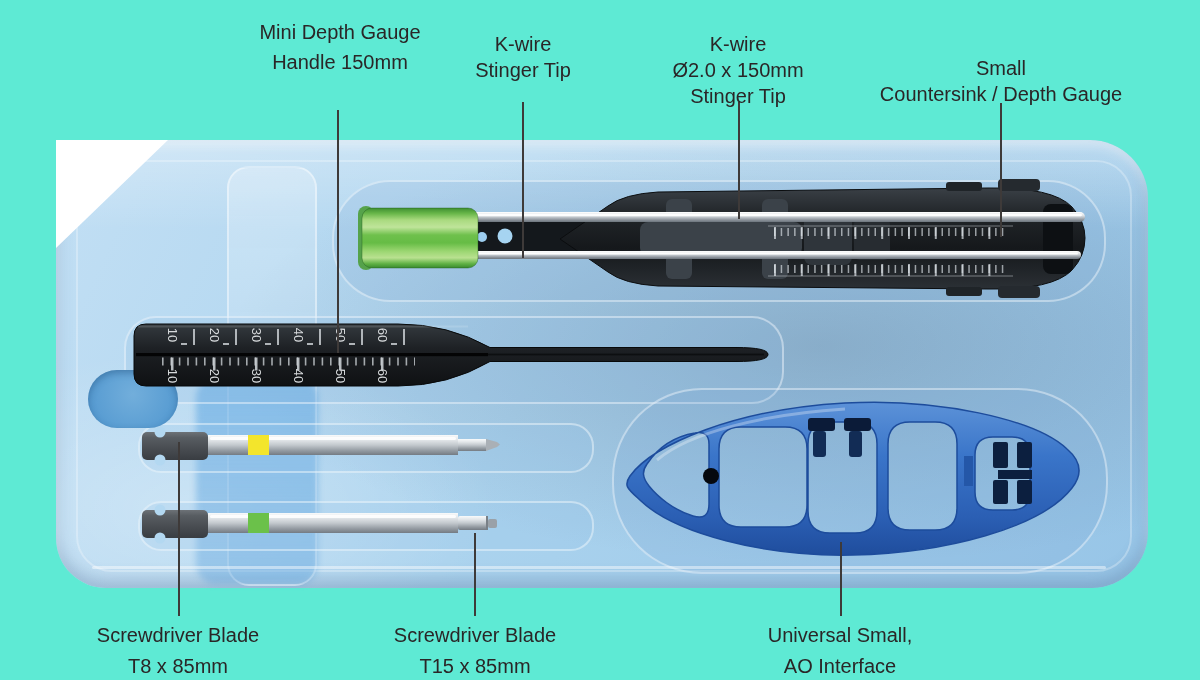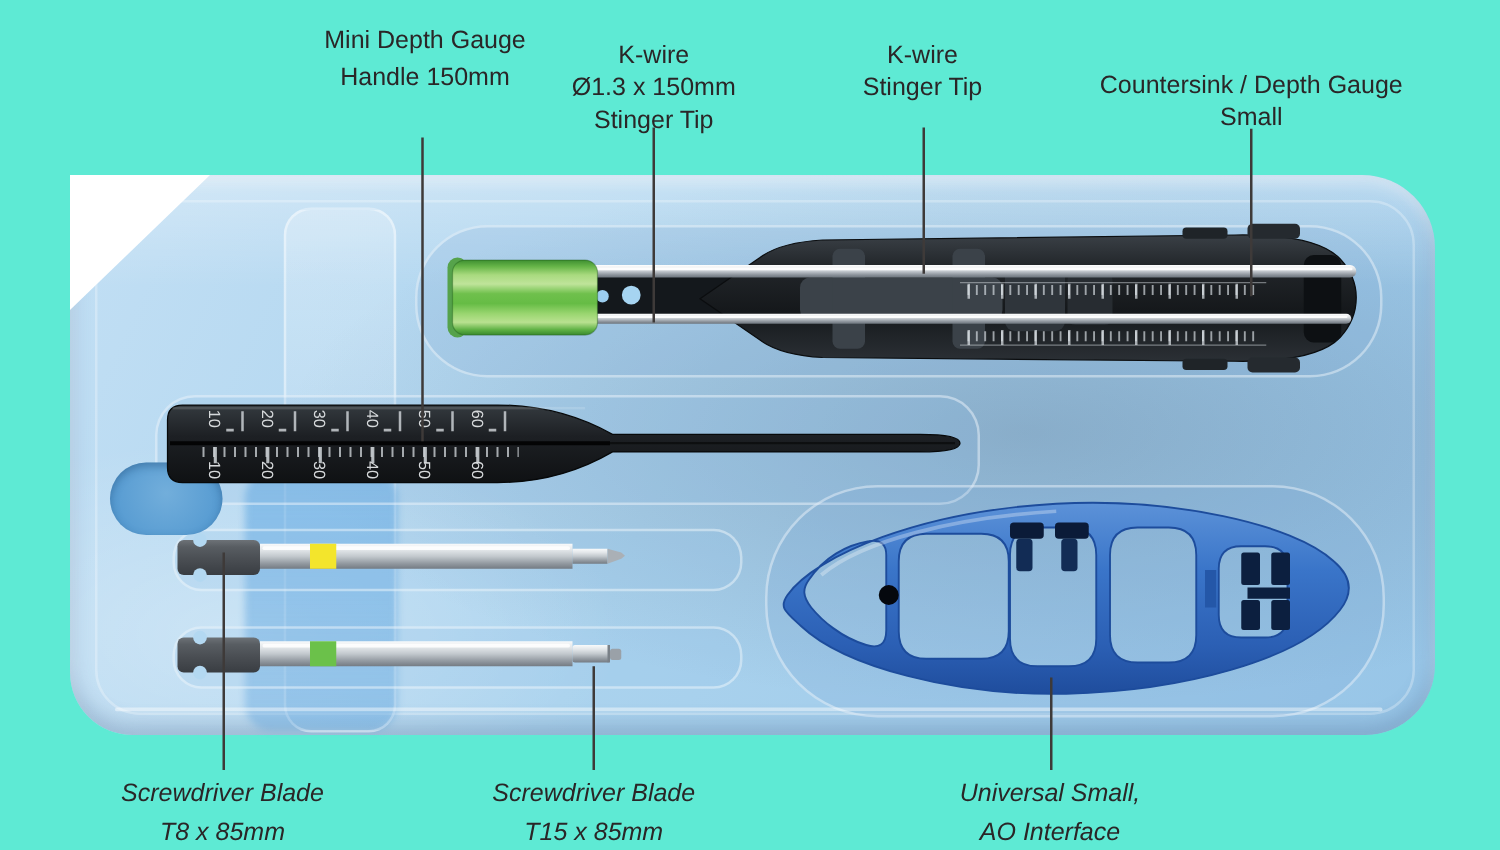--- a/index.html
+++ b/index.html
@@ -1,21 +1,21 @@
 <!DOCTYPE html>
 <html><head>
 <meta charset="utf-8">
 <style>
   html,body{margin:0;padding:0;background:#fff;}
   #scene{position:relative;width:1200px;height:680px;background:#5eead4;overflow:hidden;
          font-family:"Liberation Sans",sans-serif;color:#2a2627;}
   .lbl{position:absolute;transform:translateX(-50%);text-align:center;white-space:nowrap;
        font-size:20px;color:#2a2627;}
   .lbl span{display:block;}
-  .lh30 span{line-height:30px;} .lh26 span{line-height:26px;} .lh31 span{line-height:31px;font-style:italic;}
+  .lh30 span{line-height:30px;} .lh26 span{line-height:26px;} .lh31 span{line-height:31px;}
   .leader{position:absolute;width:1.5px;background:#3e3a39;}
   
   #tray{position:absolute;left:56px;top:140px;width:1092px;height:448px;
         border-radius:44px 58px 56px 50px;
         background:
           linear-gradient(180deg, rgba(255,255,255,.30) 0%, rgba(255,255,255,0) 20%),
           radial-gradient(900px 330px at 70% 46%, rgba(75,98,124,.30), rgba(75,98,124,0) 66%),
           radial-gradient(520px 260px at 12% 82%, rgba(255,255,255,.28), rgba(255,255,255,0) 60%),
           linear-gradient(115deg, #c2dff4 0%, #abd3ee 45%, #97c5e7 100%);
         box-shadow: inset 0 -8px 16px rgba(70,100,140,.30), inset 0 6px 10px rgba(255,255,255,.45);}
@@ -246,30 +246,30 @@
   <div class="leader" style="left:178px;top:442px;height:174px;"></div>
   <div class="leader" style="left:474px;top:533px;height:83px;"></div>
   <div class="leader" style="left:840px;top:542px;height:74px;"></div>
 
   <div class="lbl lh30" style="left:340px;top:17px;">
     <span>Mini Depth Gauge</span>
     <span>Handle 150mm</span>
   </div>
   <div class="lbl lh26" style="left:523px;top:31px;">
     <span>K-wire</span>
-    <span>Ø1.3 x 150mm</span>
     <span>Stinger Tip</span>
   </div>
   <div class="lbl lh26" style="left:738px;top:31px;">
     <span>K-wire</span>
+    <span>Ø2.0 x 150mm</span>
     <span>Stinger Tip</span>
   </div>
   <div class="lbl lh26" style="left:1001px;top:55px;">
+    <span>Small</span>
     <span>Countersink / Depth Gauge</span>
-    <span>Small</span>
   </div>
   <div class="lbl lh31" style="left:178px;top:620px;">
     <span>Screwdriver Blade</span>
     <span>T8 x 85mm</span>
   </div>
   <div class="lbl lh31" style="left:475px;top:620px;">
     <span>Screwdriver Blade</span>
     <span>T15 x 85mm</span>
   </div>
   <div class="lbl lh31" style="left:840px;top:620px;">

